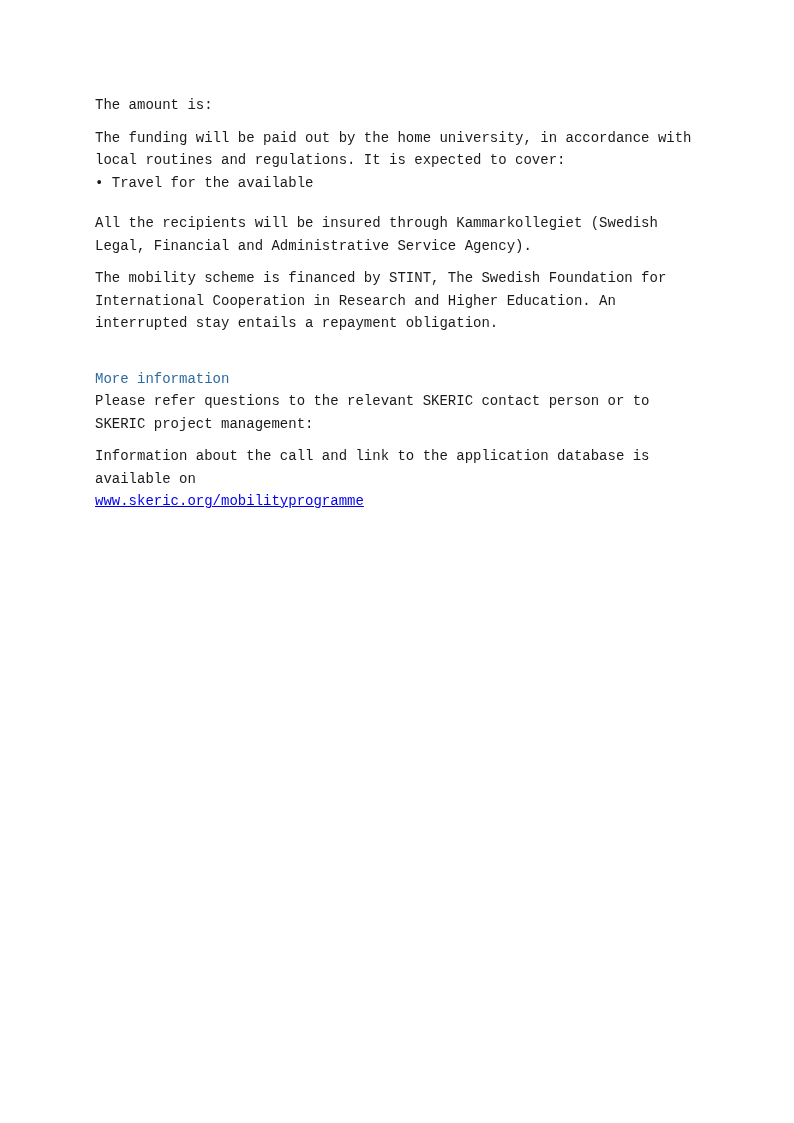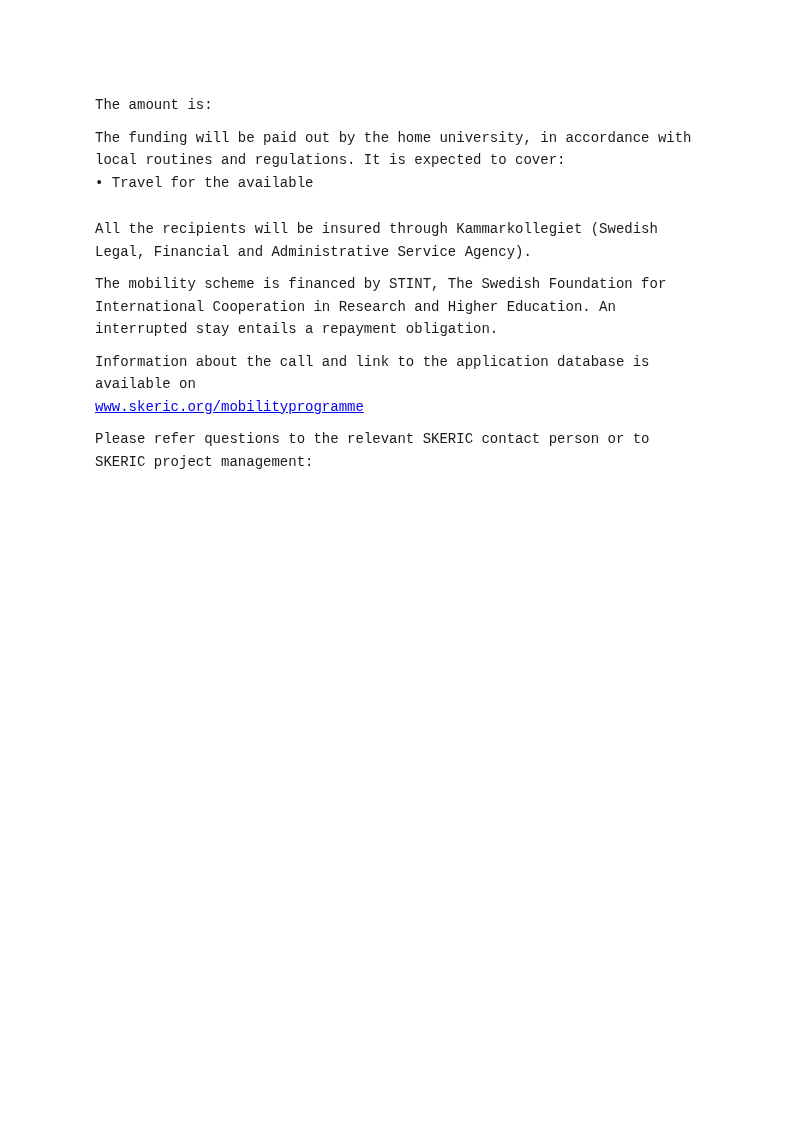--- a/index.html
+++ b/index.html
@@ -14,26 +14,27 @@
     .list li { margin: 0; }
     .list li::before { content: "• "; }
     .heading { color: #2e6aa1; margin-top: 33px; margin-bottom: 0; }
     a.link { color: #0000ee; text-decoration: underline; }
   </style>
 </head>
 <body>
 
 <div class="page">
   <p>The amount is:</p>
-  <div style="margin-bottom:24px;">
+  <div style="margin-bottom:18px;">
     <div>The funding will be paid out by the home university, in accordance with local routines and regulations. It is expected to cover:</div>
     <ul class="list">
       <li>Travel for the available</li>
     </ul>
   </div>
   <p>All the recipients will be insured through Kammarkollegiet (Swedish Legal, Financial and Administrative Service Agency).</p>
   <p>The mobility scheme is financed by STINT, The Swedish Foundation for International Cooperation in Research and Higher Education.  An interrupted stay entails a repayment obligation.</p>
+  <div class="heading">More information</div>
+  <p>Please refer questions to the relevant SKERIC contact person or to SKERIC project management:</p>
   <p>
     <span>Information about the call and link to the application database is available on</span><br>
     <a class="link" href="#">www.skeric.org/mobilityprogramme</a>
   </p>
-  <p>Please refer questions to the relevant SKERIC contact person or to SKERIC project management:</p>
 </div>
 
 </body></html>

